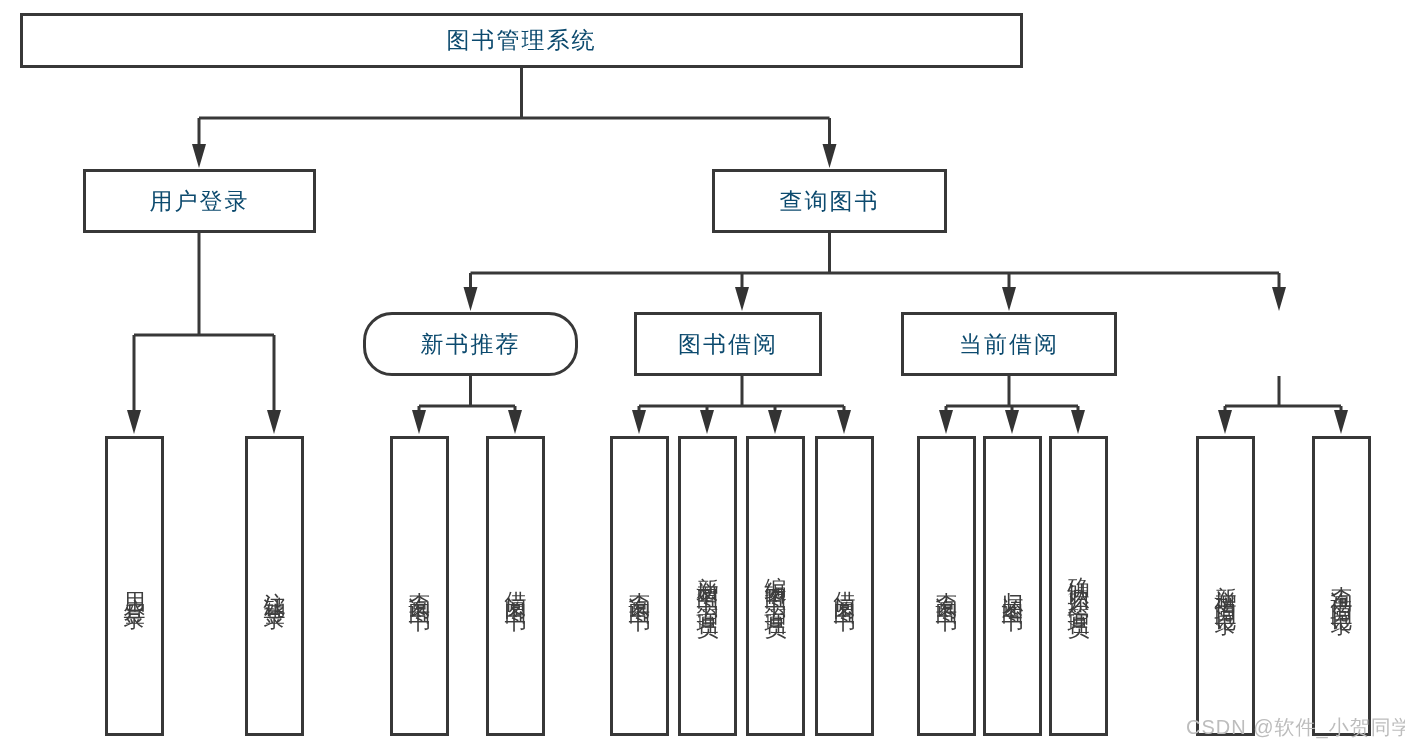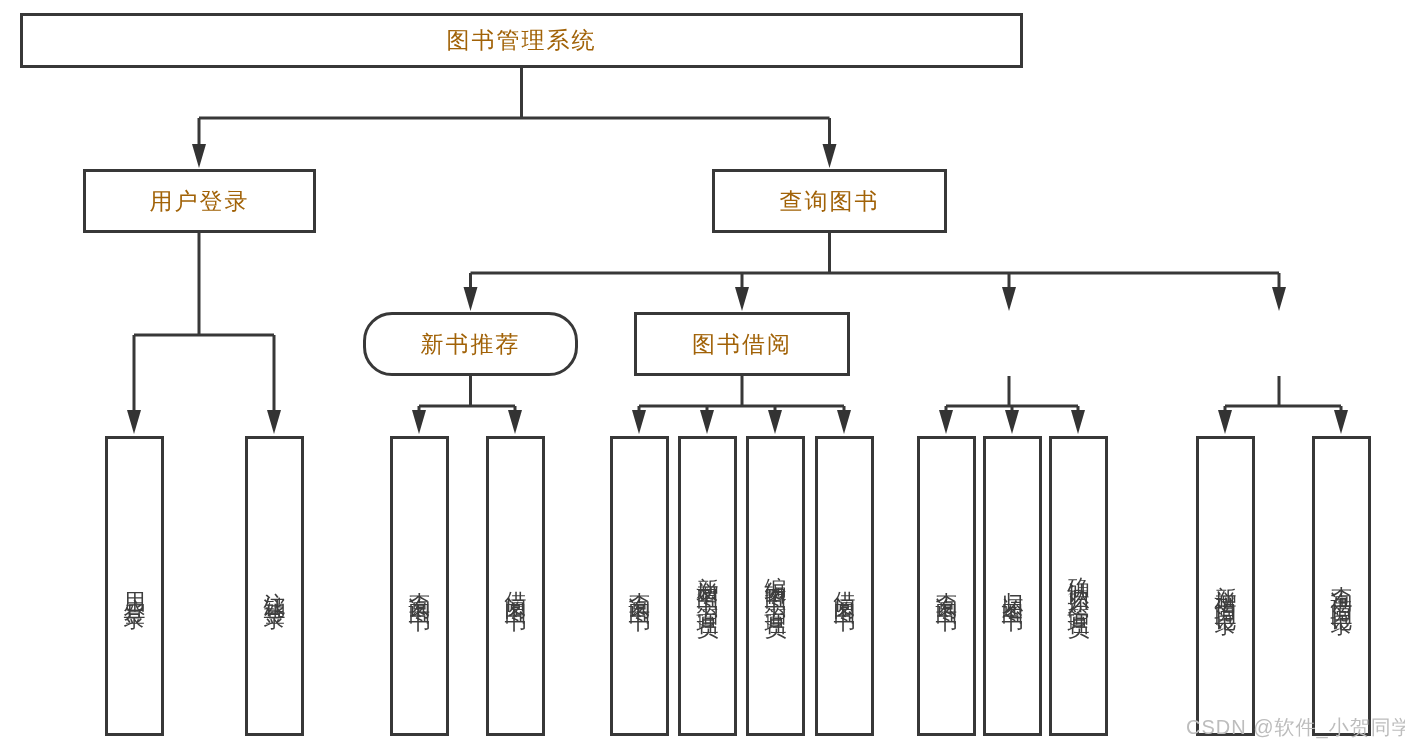--- a/index.html
+++ b/index.html
@@ -32,21 +32,21 @@
     background: #ffffff;
     border: 3px solid #383838;
     display: flex;
     align-items: center;
     justify-content: center;
     text-align: center;
   }
   .node .hlabel {
     font-size: 23px;
     letter-spacing: 2px;
-    color: #a16207;
+    color: #0c4a6e;
     white-space: nowrap;
   }
   .node.leaf { border-width: 3px; }
   .node .vlabel {
     writing-mode: vertical-rl;
     font-size: 22px;
     line-height: 1;
     letter-spacing: 6px;
     color: #3d3d3d;
   }
@@ -116,22 +116,25 @@
   <div class="node" style="left:83px; top:169px; width:233px; height:64px;">
     <span class="hlabel">用户登录</span>
   </div>
   <div class="node" style="left:712px; top:169px; width:235px; height:64px;">
     <span class="hlabel">查询图书</span>
   </div>
 
   <div class="node" style="left:363px; top:312px; width:215px; height:64px;border-radius:29px;">
     <span class="hlabel">新书推荐</span>
   </div>
-  <div class="node" style="left:634px; top:312px; width:216px; height:64px;">
+  <div class="node" style="left:634px; top:312px; width:188px; height:64px;">
     <span class="hlabel">图书借阅</span>
+  </div>
+  <div class="node" style="left:901px; top:312px; width:216px; height:64px;">
+    <span class="hlabel">当前借阅</span>
   </div>
 
   <div class="node leaf" style="left:105px; top:436px; width:59px; height:300px;">
     <span class="vlabel">用户登录</span>
   </div>
   <div class="node leaf" style="left:245px; top:436px; width:59px; height:300px;">
     <span class="vlabel">注销登录</span>
   </div>
 
   <div class="node leaf" style="left:390px; top:436px; width:59px; height:300px;">

